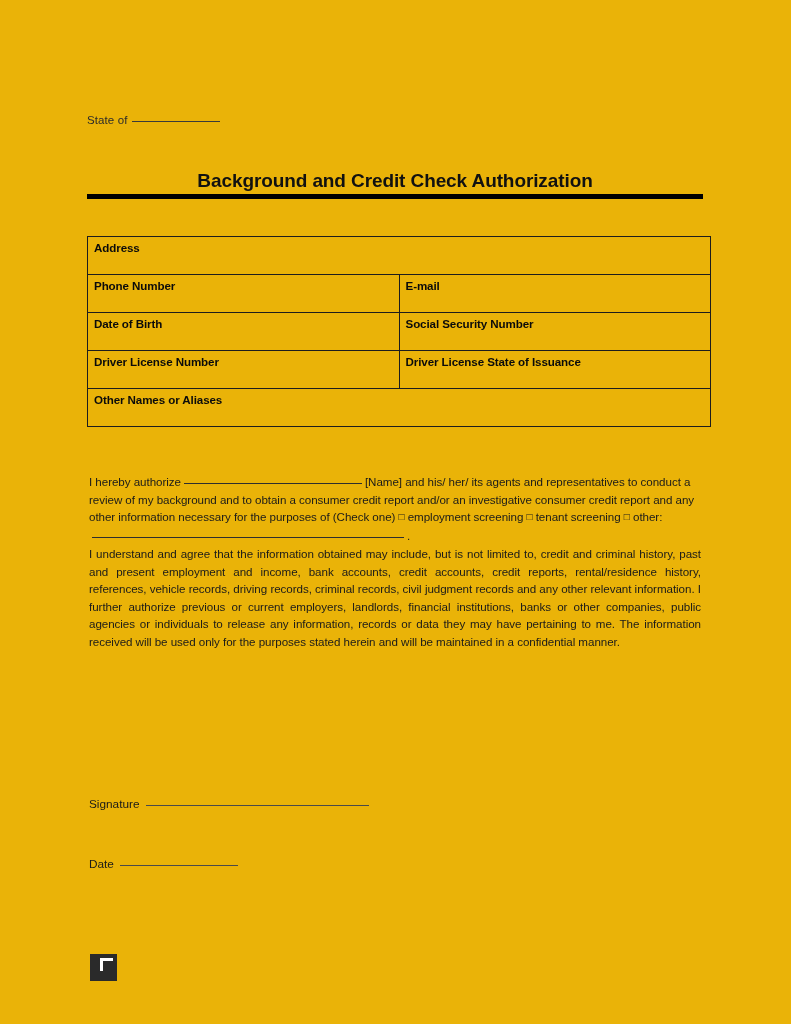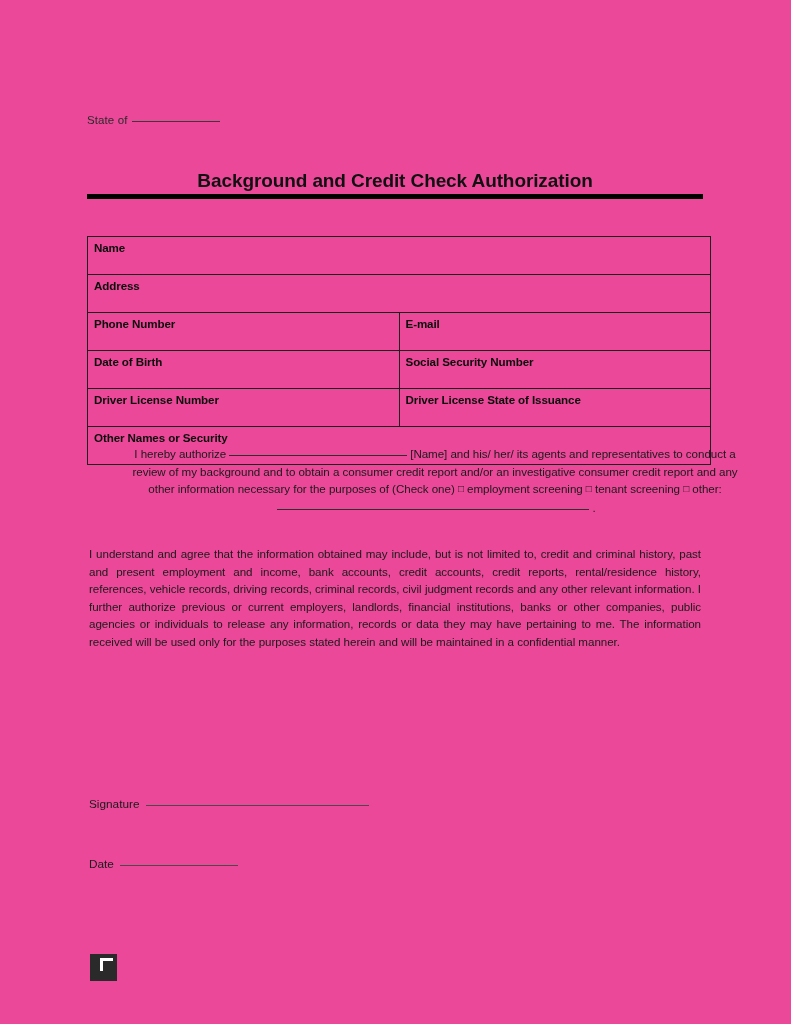--- a/index.html
+++ b/index.html
@@ -14,21 +14,21 @@
     color: #000000;
     position: relative;
     overflow: hidden;
   }
 
   .page {
     position: absolute;
     top: 0; left: 0;
     width: 791px;
     height: 1024px;
-    background: #ec4899;
+    background: #eab308;
   }
 
   
   .state-line {
     position: absolute;
     left: 87px;
     top: 111px;
     font-size: 11.5px;
     color: #2b2b2b;
     letter-spacing: 0.1px;
@@ -89,21 +89,21 @@
   
   .body-text {
     position: absolute;
     left: 89px;
     width: 612px;
     font-size: 11.6px;
     line-height: 17.6px;
     color: #1a1a1a;
     letter-spacing: -0.05px;
   }
-  .p1 { top: 444px; text-align: center; margin-left: 40px; }
+  .p1 { top: 472px; text-align: left; }
   .p2 { top: 525px; text-align: justify; margin-top: 20px; }
   .p3 { top: 645px; text-align: left; }
   .p4 { top: 695px; text-align: left; }
 
   .inline-blank {
     display: inline-block;
     border-bottom: 1px solid #2e2e2e;
     vertical-align: 2px;
     height: 11px;
   }
@@ -177,39 +177,36 @@
   <div class="state-line">
     <span>State of</span><span class="blank"></span>
   </div>
 
   <div class="doc-title">Background and Credit Check Authorization</div>
   <div class="title-rule"></div>
 
   <table class="info-table">
     <tbody>
       <tr>
-        <td class="col-left" colspan="2" style="width:616px">Name</td>
-      </tr>
-      <tr>
         <td class="col-left" colspan="2" style="width:616px">Address</td>
       </tr>
       <tr>
         <td class="col-left">Phone Number</td>
         <td class="col-right">E-mail</td>
       </tr>
       <tr>
         <td class="col-left">Date of Birth</td>
         <td class="col-right">Social Security Number</td>
       </tr>
       <tr>
         <td class="col-left">Driver License Number</td>
         <td class="col-right">Driver License State of Issuance</td>
       </tr>
       <tr>
-        <td class="col-left" colspan="2" style="width:616px">Other Names or Security</td>
+        <td class="col-left" colspan="2" style="width:616px">Other Names or Aliases</td>
       </tr>
     </tbody>
   </table>
 
   <div class="body-text p1">
     <span>I hereby authorize</span><span class="inline-blank blank-name"></span><span>[Name] and his/ her/ its agents and representatives to conduct a review of my background and to obtain a consumer credit report and/or an investigative consumer credit report and any other information necessary for the purposes of (Check one)</span>
     <span class="cbx">□</span>
     <span>employment screening</span>
     <span class="cbx">□</span>
     <span>tenant screening</span>

